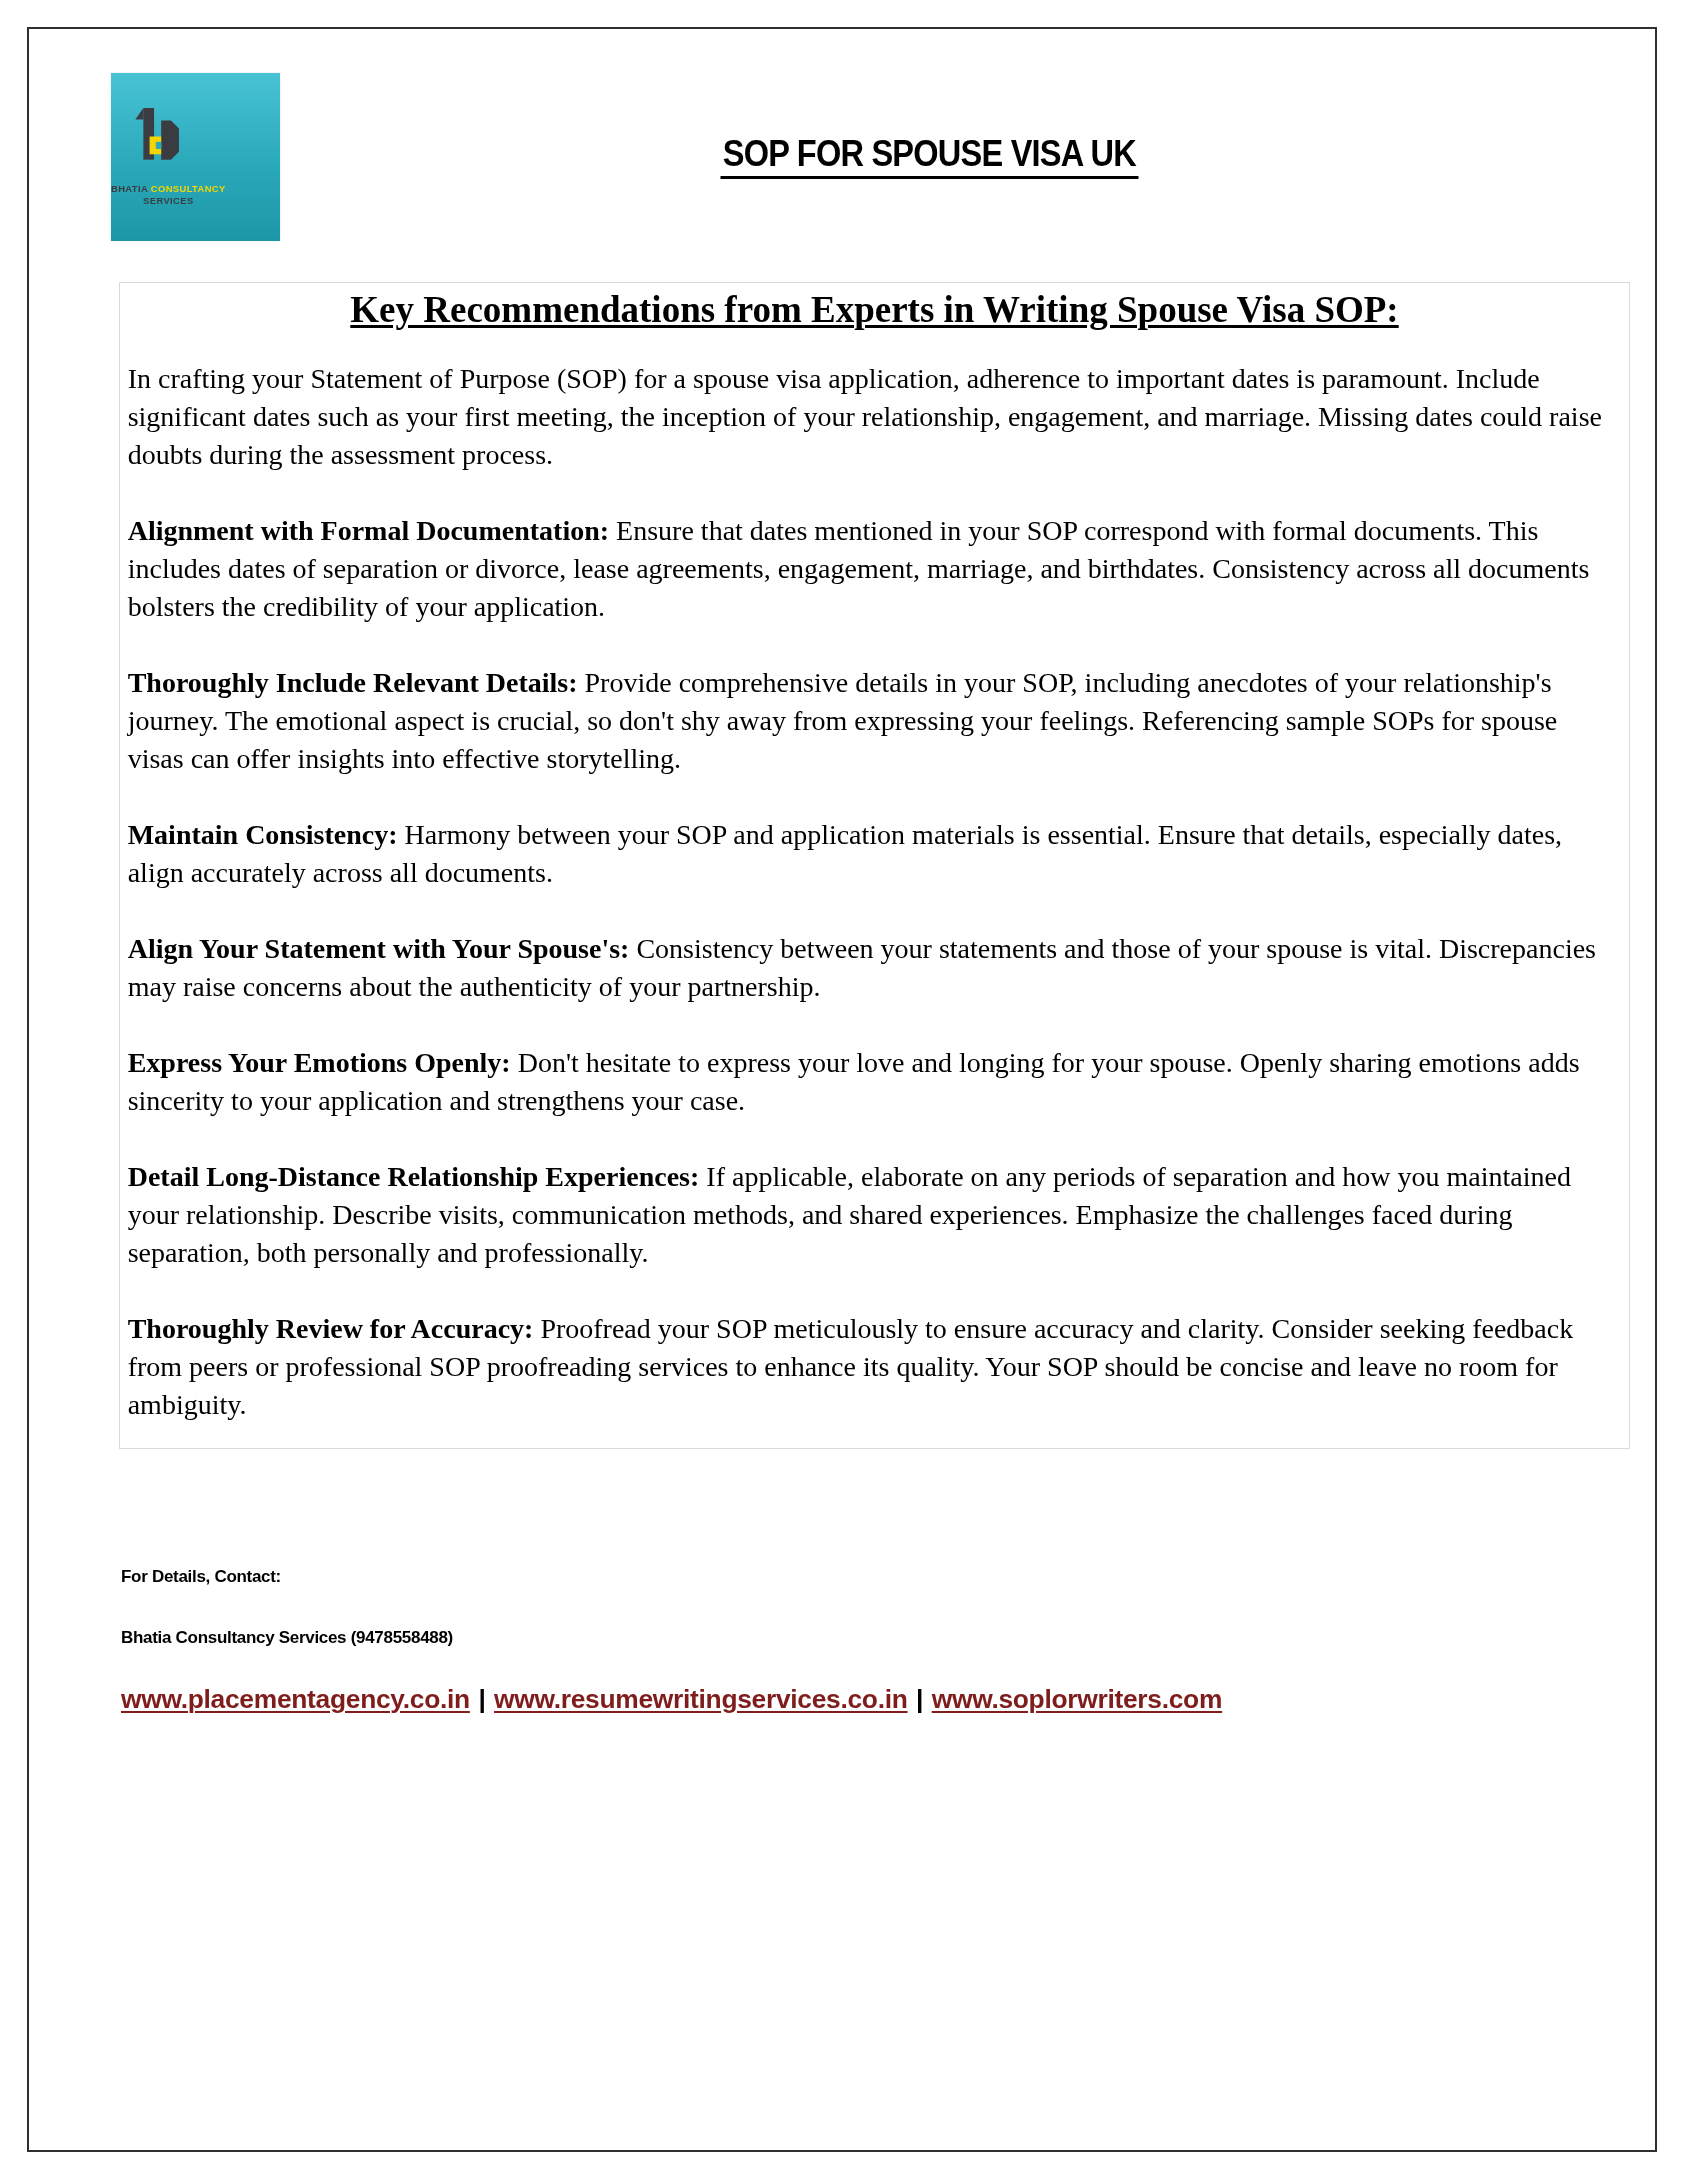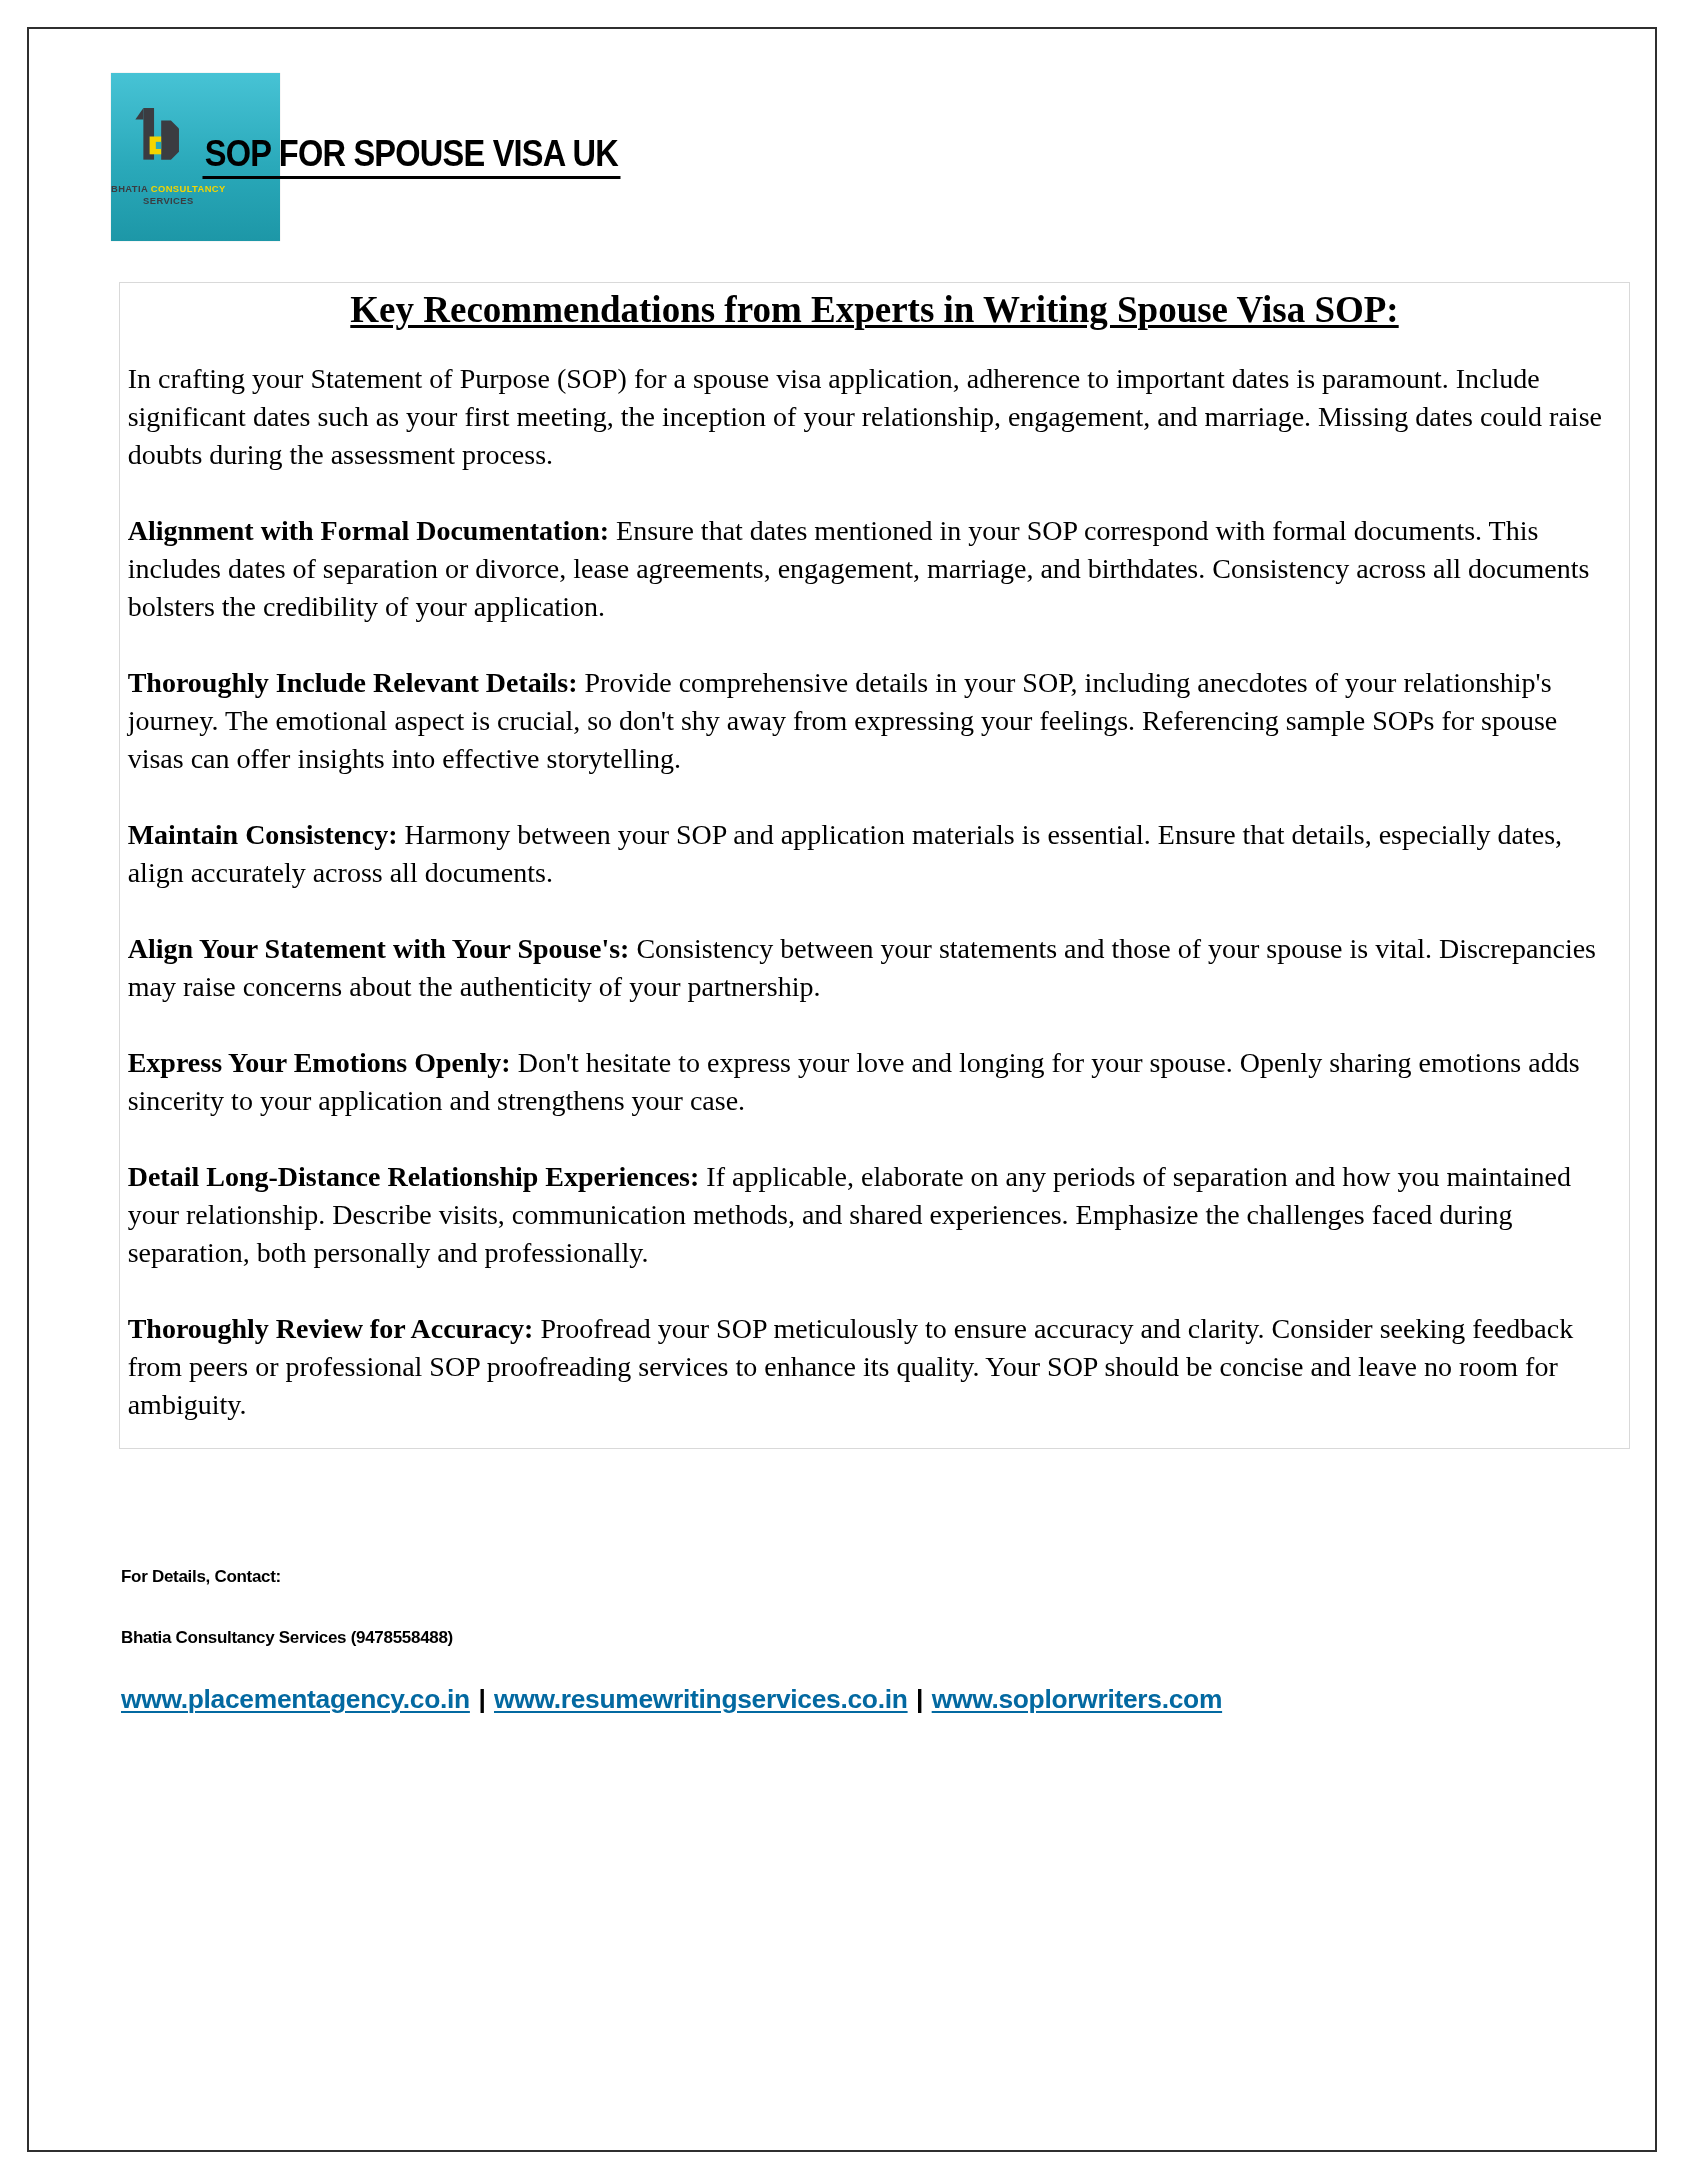--- a/index.html
+++ b/index.html
@@ -27,21 +27,21 @@
   }
   .logo svg { margin-top:19px; width:95px; height:89px; display:block; }
   .logo-text {
     font-family:"Liberation Sans", sans-serif;
     font-weight:bold; font-size:9.4px; line-height:12px;
     color:#3b3c41; text-align:center; letter-spacing:0.4px;
     margin-top:1.7px;
   }
   .logo-text .yellow { color:#f4d500; }
   
-  .title-row { position:absolute; left:0; top:133px; width:100%; text-align:left; }
+  .title-row { position:absolute; left:0; top:133px; width:100%; text-align:center; }
   .title-row .title {
     display:inline-block; margin-left:174px;
     font-family:"Liberation Sans", sans-serif; font-weight:bold;
     font-size:37px; line-height:41px; letter-spacing:-0.9px;
     transform:scaleX(0.88);
     border-bottom:3.4px solid #000; padding:0 2.6px 1.7px 2.6px;
     white-space:nowrap;
   }
   
   .content-box {
@@ -72,21 +72,21 @@
   }
   .footer-label { top:1561px; }
   .footer-company { top:1622px; }
   .footer-links {
     position:absolute; left:121px; top:1683px;
     font-family:"Liberation Sans", sans-serif;
     font-weight:bold; font-size:26.4px; line-height:32px;
     letter-spacing:-0.3px;
   }
   .footer-links a {
-    color:#0369a1;
+    color:#7f1d1d;
     text-decoration:underline;
     text-decoration-thickness:2.1px;
     text-underline-offset:3.4px;
   }
   .footer-links .sep { color:#000; margin:0 8.5px; text-decoration:none; }
 </style>
 </head>
 <body>
 
 <div class="page-frame"></div>

